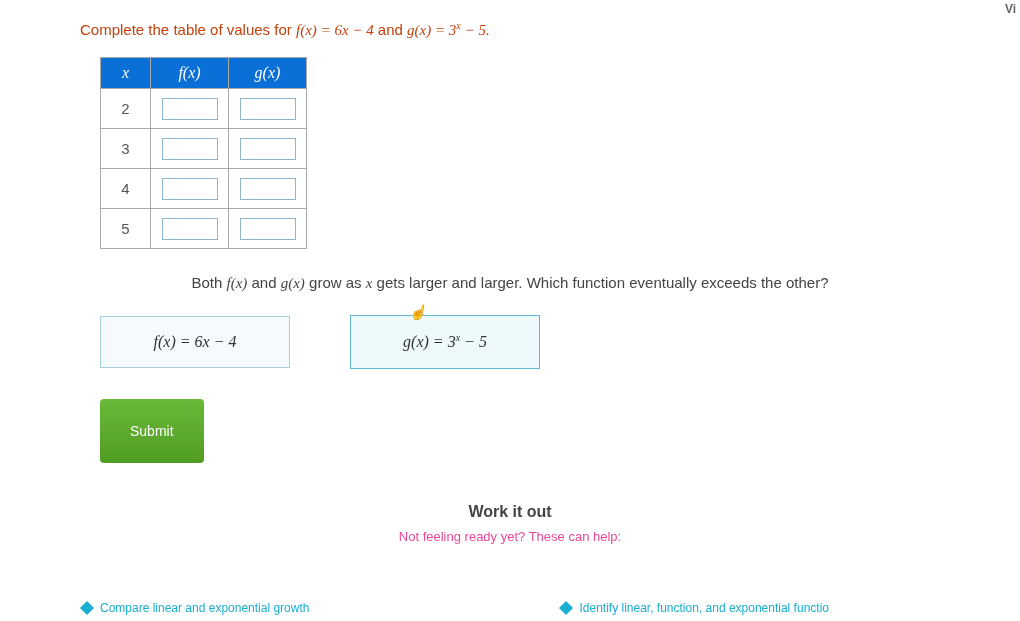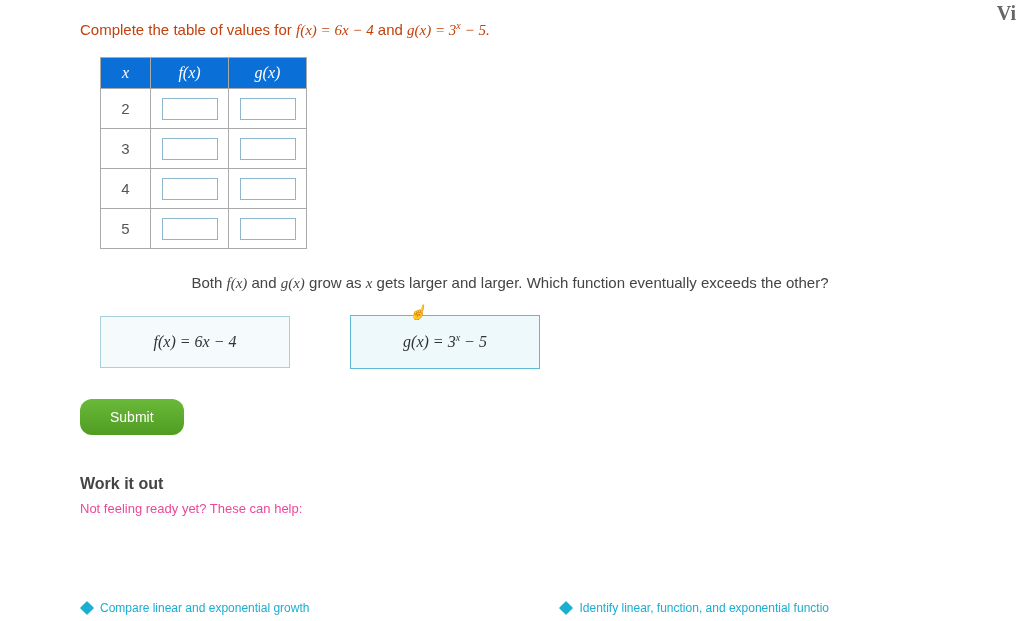--- a/index.html
+++ b/index.html
@@ -91,26 +91,28 @@
     top: -12px;
     left: 58px;
     font-size: 14px;
     color: #555;
   }
   .submit-btn {
     background: #5aa82e;
     background: linear-gradient(#6bb93a, #4f9c22);
     color: #ffffff;
     border: none;
-    padding: 10px 30px;
+    padding: 24px 30px;
     font-size: 14px;
     cursor: pointer;
-    border-radius: 12px;
+    margin-left: 20px;
+    border-radius: 4px;
   }
   .workout {
+    text-align: center;
     margin-top: 40px;
   }
   .workout h3 {
     font-size: 16px;
     color: #444;
     font-weight: bold;
     margin-bottom: 6px;
   }
   .workout p {
     font-size: 13px;
@@ -143,24 +145,23 @@
     width: 10px; height: 10px;
     background: #1aaed1;
     transform: rotate(45deg);
     top: 2px; left: 2px;
     border-radius: 1px;
   }
   .top-right {
     position: absolute;
     top: 2px;
     right: 4px;
-    font-size: 20px;
+    font-size: 12px;
     color: #666;
     font-weight: bold;
-    font-family: Liberation Serif, serif;
   }
 </style>
 </head>
 <body>
 
 
 
 <div class="top-right">Vi</div>
 
 <div class="prompt">

